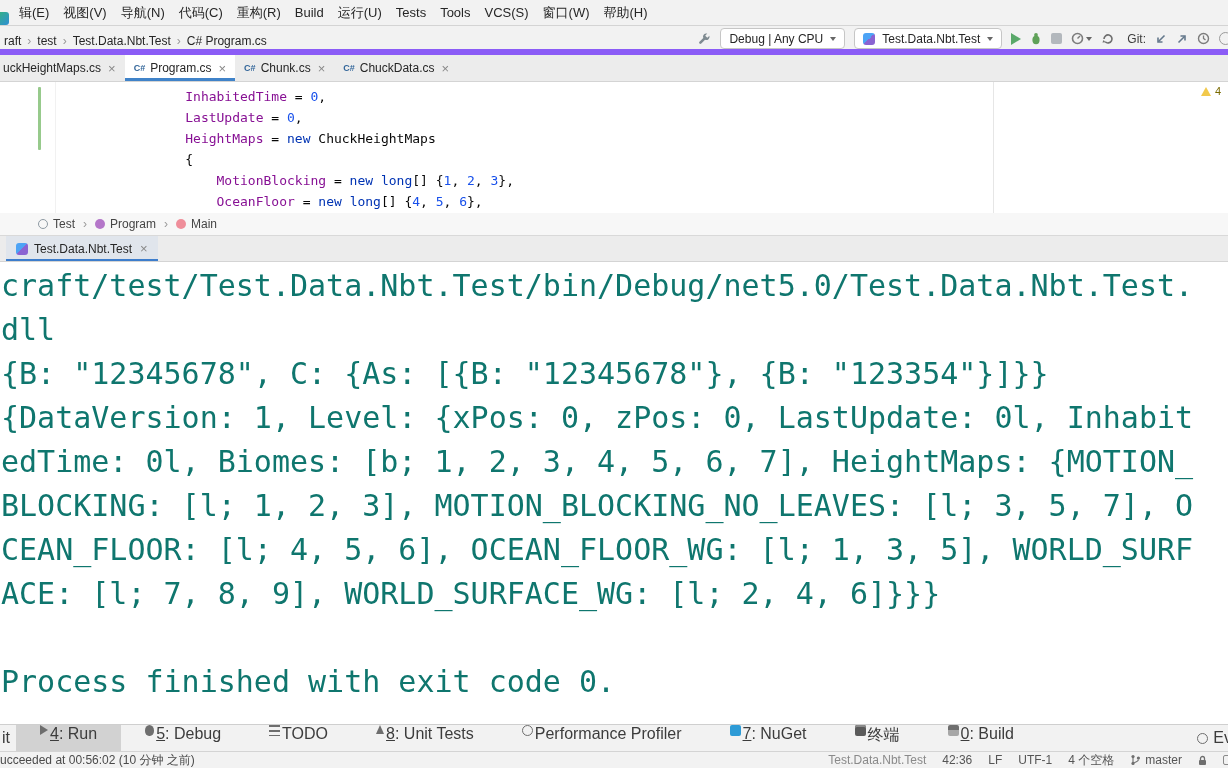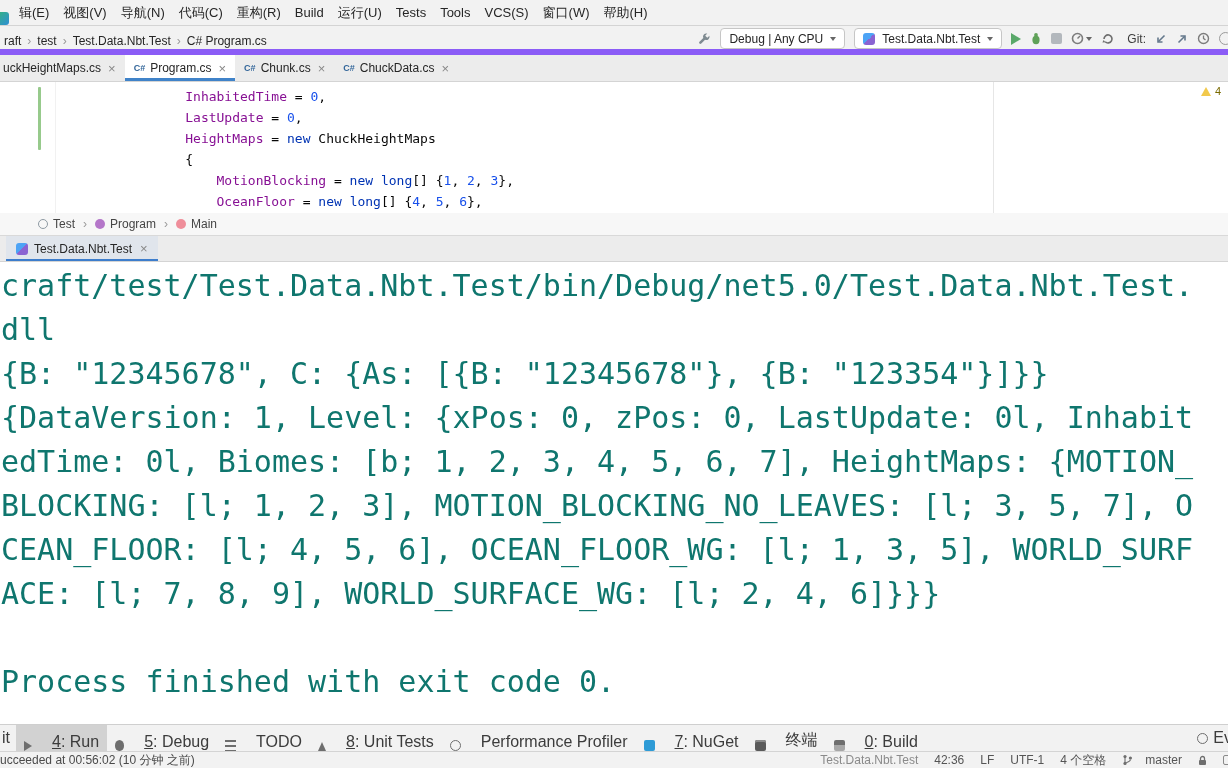--- a/index.html
+++ b/index.html
@@ -57,40 +57,40 @@
   .run-tab{display:flex;align-items:center;gap:6px;padding:0 10px;background:#e0e5ec;font-size:12px;box-shadow:inset 0 -2px 0 #3d7dcc;white-space:nowrap}
   .cfg-icon{width:12px;height:12px;border-radius:3px;background:linear-gradient(135deg,#4da3f5 50%,#8a63d2 50%);flex:none}
 
   
   .console{height:462px;background:#fff;overflow:hidden;padding:2px 0 0 1px;font:30px/44px "DejaVu Sans Mono","Liberation Mono",monospace;color:#0f766e;white-space:pre}
   .console-line{height:44px;overflow:hidden}
 
   
   .tw-bar{height:27px;background:#f2f2f2;border-top:1px solid #cfcfcf;display:flex;align-items:stretch;font-size:16px;color:#3c3c3c;padding:0 2px}
   .tw-cut{display:flex;align-items:center;padding:0 6px 0 0}
-  .tw-item{display:flex;align-items:flex-end;gap:20px;padding:0 8px;white-space:nowrap}
+  .tw-item{display:flex;align-items:flex-start;gap:2px;padding:0 24px;white-space:nowrap}
   .tw-item.active{background:#d2d2d2}
   .tw-right{margin-left:auto;display:flex;align-items:center;gap:5px;padding-right:0;margin-right:-6px}
   .twi{width:11px;height:11px;display:inline-block;flex:none}
   .twi.run-icon{width:0;height:0;border-left:8px solid #6e6e6e;border-top:5px solid transparent;border-bottom:5px solid transparent}
   .twi.debug-icon{background:#6e6e6e;border-radius:50% 50% 45% 45%;width:9px;height:11px}
   .twi.todo-icon{background:repeating-linear-gradient(#6e6e6e 0 2px,transparent 2px 5px);width:11px;height:11px}
   .twi.unit-tests-icon{width:0;height:0;border-bottom:9px solid #6e6e6e;border-left:4.5px solid transparent;border-right:4.5px solid transparent}
   .twi.profiler-icon{border:1.6px solid #6e6e6e;border-radius:50%}
   .twi.nuget-icon{background:#2e9bd6;border-radius:2px}
   .twi.terminal-icon{background:#5a5a5a;border-radius:2px;box-shadow:inset 0 2px 0 #8b8b8b}
   .twi.build-icon{background:linear-gradient(180deg,#6e6e6e 45%,#a7a7a7 45%);border-radius:2px}
   .twi.event-log-icon{border:1.6px solid #6e6e6e;border-radius:50%}
   u{text-decoration:underline}
 
   
   .status-bar{height:17px;background:#f2f2f2;border-top:1px solid #d4d4d4;display:flex;align-items:center;font-size:12px;color:#4a4a4a;padding-right:4px;white-space:nowrap}
   .sb-right{margin-left:auto;display:flex;align-items:center;gap:16px;color:#555}
   .sb-dim{color:#8a8a8a}
-  .sb-branch{display:flex;align-items:center;gap:12px}
+  .sb-branch{display:flex;align-items:center;gap:4px}
   .sb-partial{width:10px;height:10px;border:1.5px solid #8a8a8a;border-radius:2px;margin-right:-9px;flex:none}
   svg{display:block}
 </style>
 </head>
 <body>
 
 <div>
 
   <div class="bar menu-bar">
     <span class="logo-cut"></span>

